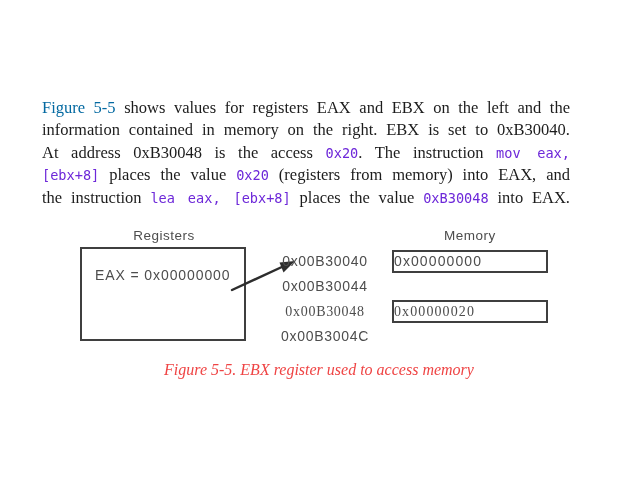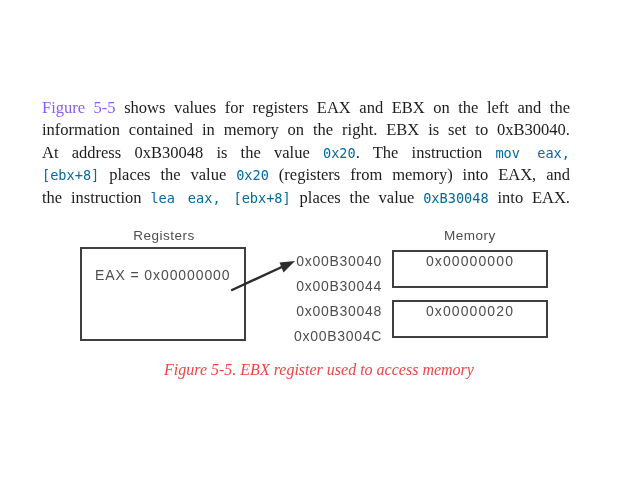--- a/index.html
+++ b/index.html
@@ -25,23 +25,23 @@
   .pline {
     text-align: justify;
     text-align-last: justify;
     height: 22.4px;
     overflow: visible;
     white-space: normal;
   }
   .mono {
     font-family: "DejaVu Sans Mono", monospace;
     font-size: 13.6px;
-    color: #0369a1;
+    color: #6d28d9;
   }
-  .figref { color: #8b5cf6; }
+  .figref { color: #0369a1; }
   
   .diagram-text {
     font-family: "Liberation Sans", sans-serif;
     color: #4d4d4d;
   }
   .col-label {
     position: absolute;
     top: 228px;
     height: 16px;
     line-height: 16px;
@@ -67,38 +67,37 @@
     font-size: 14px;
     letter-spacing: 0.9px;
     white-space: nowrap;
   }
   .addr {
     position: absolute;
     left: 268px;
     width: 114px;
     height: 23px;
     line-height: 23px;
-    text-align: right;
+    text-align: center;
     font-size: 14px;
     letter-spacing: 0.7px;
   }
   .mem-cell {
     position: absolute;
     left: 392px;
     width: 156px;
-    height: 38px;
+    height: 23px;
     border: 2px solid #3f3f3f;
     line-height: 19px;
-    text-align: center;
     font-size: 14px;
     letter-spacing: 1.1px;
   }
   .row-0 { top: 250px; }
   .row-1 { top: 275px; }
-  .row-2 { top: 300px; }
+  .row-2 { top: 300px; font-family: Liberation Serif, serif; }
   .row-3 { top: 325px; }
   .arrow-svg {
     position: absolute;
     left: 228px;
     top: 253px;
     width: 72px;
     height: 44px;
   }
   
   .caption {
@@ -113,21 +112,21 @@
   }
 </style>
 </head>
 <body>
 
 <div class="page">
 
   <div class="para">
     <div class="pline"><span class="figref">Figure 5-5</span><span> shows values for registers EAX and EBX on the left and the</span></div>
     <div class="pline"><span>information contained in memory on the right. EBX is set to 0xB30040.</span></div>
-    <div class="pline"><span>At address 0xB30048 is the value </span><span class="mono">0x20</span><span>. The instruction </span><span class="mono">mov eax,</span></div>
+    <div class="pline"><span>At address 0xB30048 is the access </span><span class="mono">0x20</span><span>. The instruction </span><span class="mono">mov eax,</span></div>
     <div class="pline"><span class="mono">[ebx+8]</span><span> places the value </span><span class="mono">0x20</span><span> (registers from memory) into EAX, and</span></div>
     <div class="pline"><span>the instruction </span><span class="mono">lea eax, [ebx+8]</span><span> places the value </span><span class="mono">0xB30048</span><span> into EAX.</span></div>
   </div>
 
   <div class="col-label lbl-memory diagram-text">Memory</div>
   <div class="col-label lbl-registers diagram-text">Registers</div>
 
   <div class="reg-box">
     <div class="reg-row diagram-text">EAX = 0x00000000</div>
   </div>

